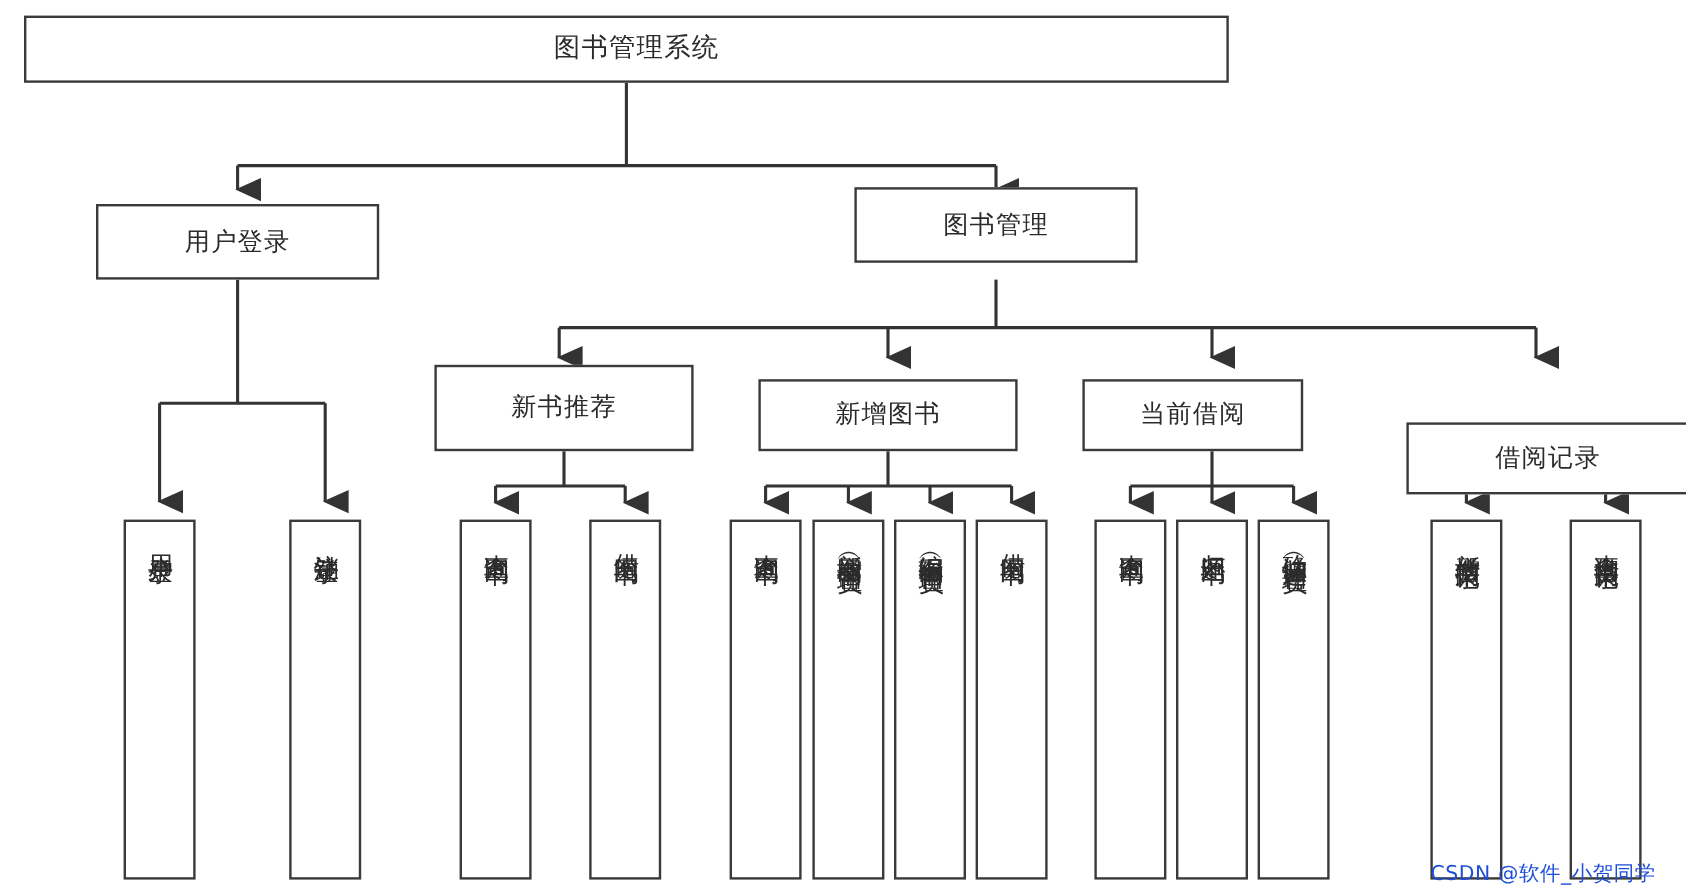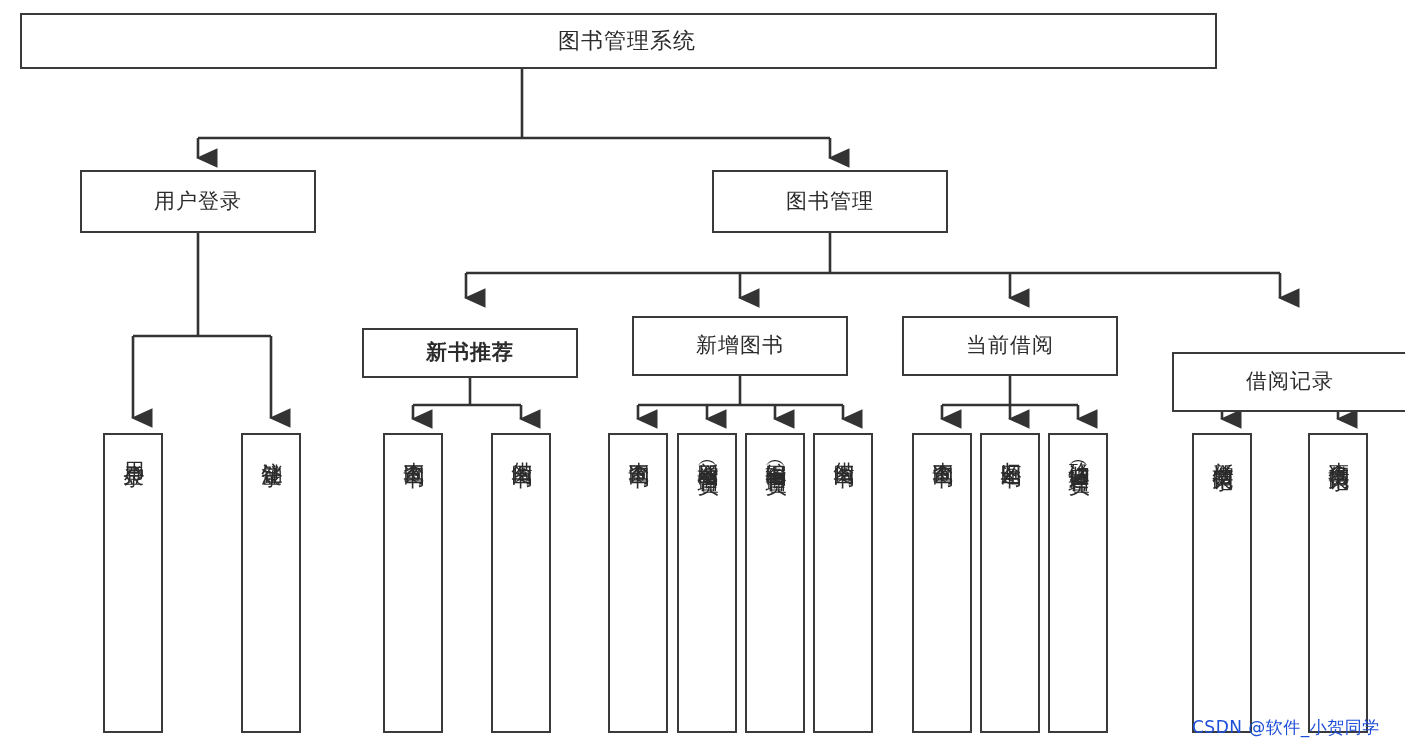--- a/index.html
+++ b/index.html
@@ -114,38 +114,38 @@
       <path d="M 1010 405 L 1010 419" marker-end="url(#arrow)"></path>
       <path d="M 1078 405 L 1078 419" marker-end="url(#arrow)"></path>
 
       <path d="M 1280 376 L 1280 405"></path>
       <path d="M 1222 405 L 1338 405"></path>
       <path d="M 1222 405 L 1222 419" marker-end="url(#arrow)"></path>
       <path d="M 1338 405 L 1338 419" marker-end="url(#arrow)"></path>
     </g>
   </svg>
 
-  <div class="node horiz root" style="left:20px; top:13px; width:1197px; height:56px;padding-left:17px;">
+  <div class="node horiz root" style="left:20px; top:13px; width:1004px; height:56px;padding-left:17px;">
     <span>图书管理系统</span>
   </div>
 
   <div class="node horiz" style="left:80px; top:170px; width:236px; height:63px;">
     <span>用户登录</span>
   </div>
-  <div class="node horiz" style="left:712px; top:170px; width:236px; height:63px;justify-content:center;">
+  <div class="node horiz" style="left:712px; top:156px; width:236px; height:63px;justify-content:center;">
     <span>图书管理</span>
   </div>
 
-  <div class="node horiz" style="left:362px; top:328px; width:216px; height:50px;font-weight:bold;">
+  <div class="node horiz" style="left:362px; top:304px; width:216px; height:72px;">
     <span>新书推荐</span>
   </div>
   <div class="node horiz" style="left:632px; top:316px; width:216px; height:60px;">
     <span>新增图书</span>
   </div>
-  <div class="node horiz" style="left:902px; top:316px; width:216px; height:60px;">
+  <div class="node horiz" style="left:902px; top:316px; width:184px; height:60px;">
     <span>当前借阅</span>
   </div>
   <div class="node horiz" style="left:1172px; top:316px; width:236px; height:60px;margin-top:36px;">
     <span>借阅记录</span>
   </div>
 
   <div class="node leaf" style="left:103px; top:433px; width:60px; height:300px;">
     <span class="vtext">用户登录</span>
   </div>
   <div class="node leaf" style="left:241px; top:433px; width:60px; height:300px;">

